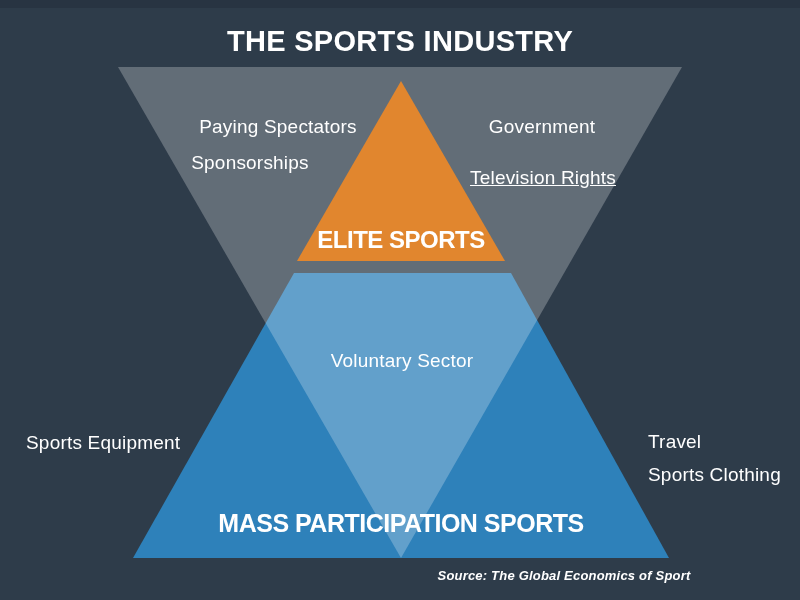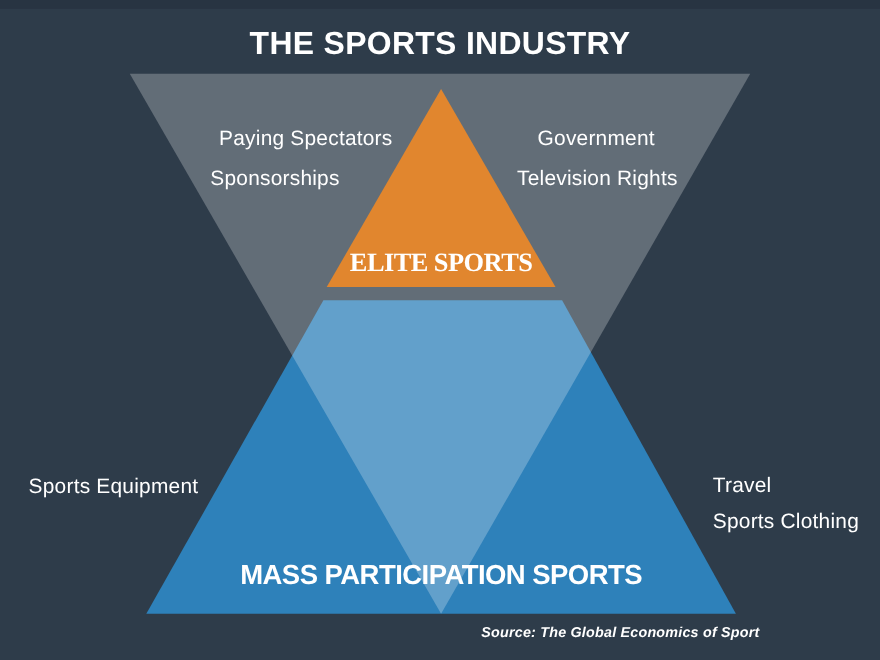--- a/index.html
+++ b/index.html
@@ -13,21 +13,21 @@
     color: #ffffff;
     overflow: hidden;
   }
   .canvas svg { position: absolute; left: 0; top: 0; }
   .txt { position: absolute; color: #ffffff; }
   .ctr { transform: translate(-50%, -50%); text-align: center; white-space: nowrap; }
   .lft { transform: translate(0, -50%); text-align: left; white-space: nowrap; }
   .page-title { font-size: 29px; font-weight: bold; letter-spacing: 0.3px; }
   .lbl { font-size: 19px; letter-spacing: 0.2px; }
   .sector-title { font-weight: bold; letter-spacing: -0.5px; }
-  .elite-title { font-size: 24px; font-family: Liberation Serif, serif; }
+  .elite-title { font-size: 24px; }
   .mass-title { font-size: 25px; }
   .wrap-lbl {
     width: 175px;
     line-height: 21px;
     white-space: normal;
     transform: none;
   }
   .source-note { font-size: 13px; font-weight: bold; font-style: italic; letter-spacing: 0.2px; }
 </style>
 </head>
@@ -42,24 +42,25 @@
     <polygon points="118,67 682,67 401,558" fill="rgba(255,255,255,0.25)"></polygon>
     <polygon points="401,81 505,261 297,261" fill="#e1862e"></polygon>
   </svg>
 
   <div class="txt ctr page-title" style="left:400px; top:41px;">THE SPORTS INDUSTRY</div>
 
   <div class="txt ctr lbl" style="left:253px; top:127px;margin-left:25px;">Paying Spectators</div>
   <div class="txt ctr lbl" style="left:250px; top:163px;">Sponsorships</div>
 
   <div class="txt ctr lbl" style="left:542px; top:127px;">Government</div>
-  <div class="txt ctr lbl" style="left:543px; top:163px;">Television Rights</div>
+  <div class="txt ctr lbl" style="left:543px; top:178px;text-decoration:underline;">Television Rights</div>
 
   <div class="txt ctr sector-title elite-title" style="left:401px; top:240px;">ELITE SPORTS</div>
 
+  <div class="txt ctr lbl" style="left:402px; top:361px;">Voluntary Sector</div>
 
   <div class="txt lft lbl" style="left:26px; top:443px;">Sports Equipment</div>
 
   <div class="txt lft lbl" style="left:648px; top:442px;">Travel</div>
   <div class="txt lft lbl" style="left:648px; top:475px;">Sports Clothing</div>
 
   <div class="txt ctr sector-title mass-title" style="left:401px; top:523px;">MASS PARTICIPATION SPORTS</div>
 
   <div class="txt ctr source-note" style="left:564px; top:575px;text-align:right;">Source: The Global Economics of Sport</div>
 

